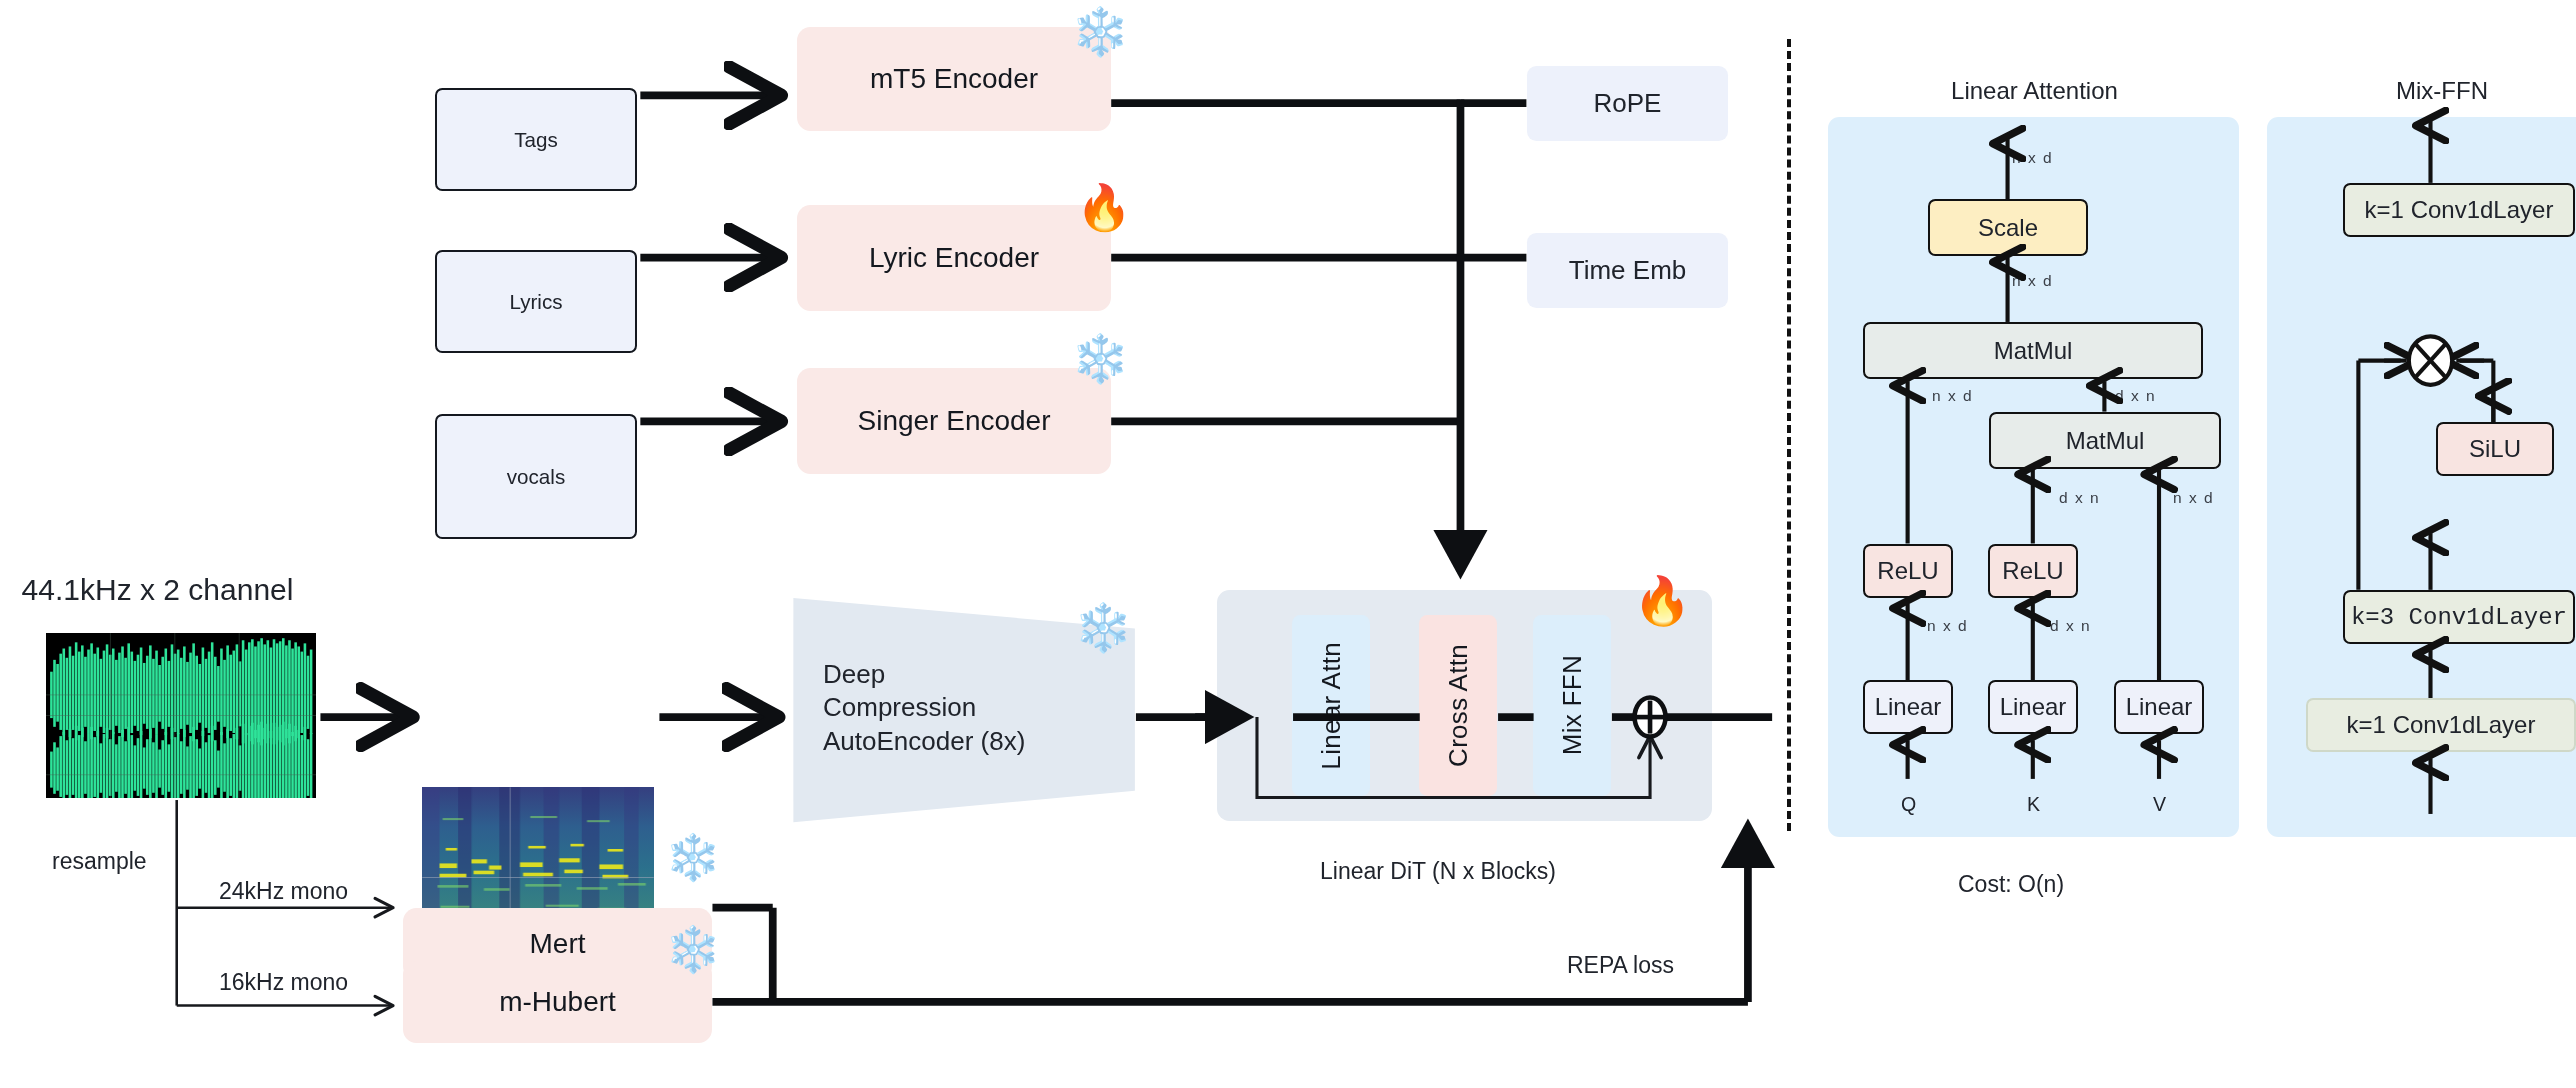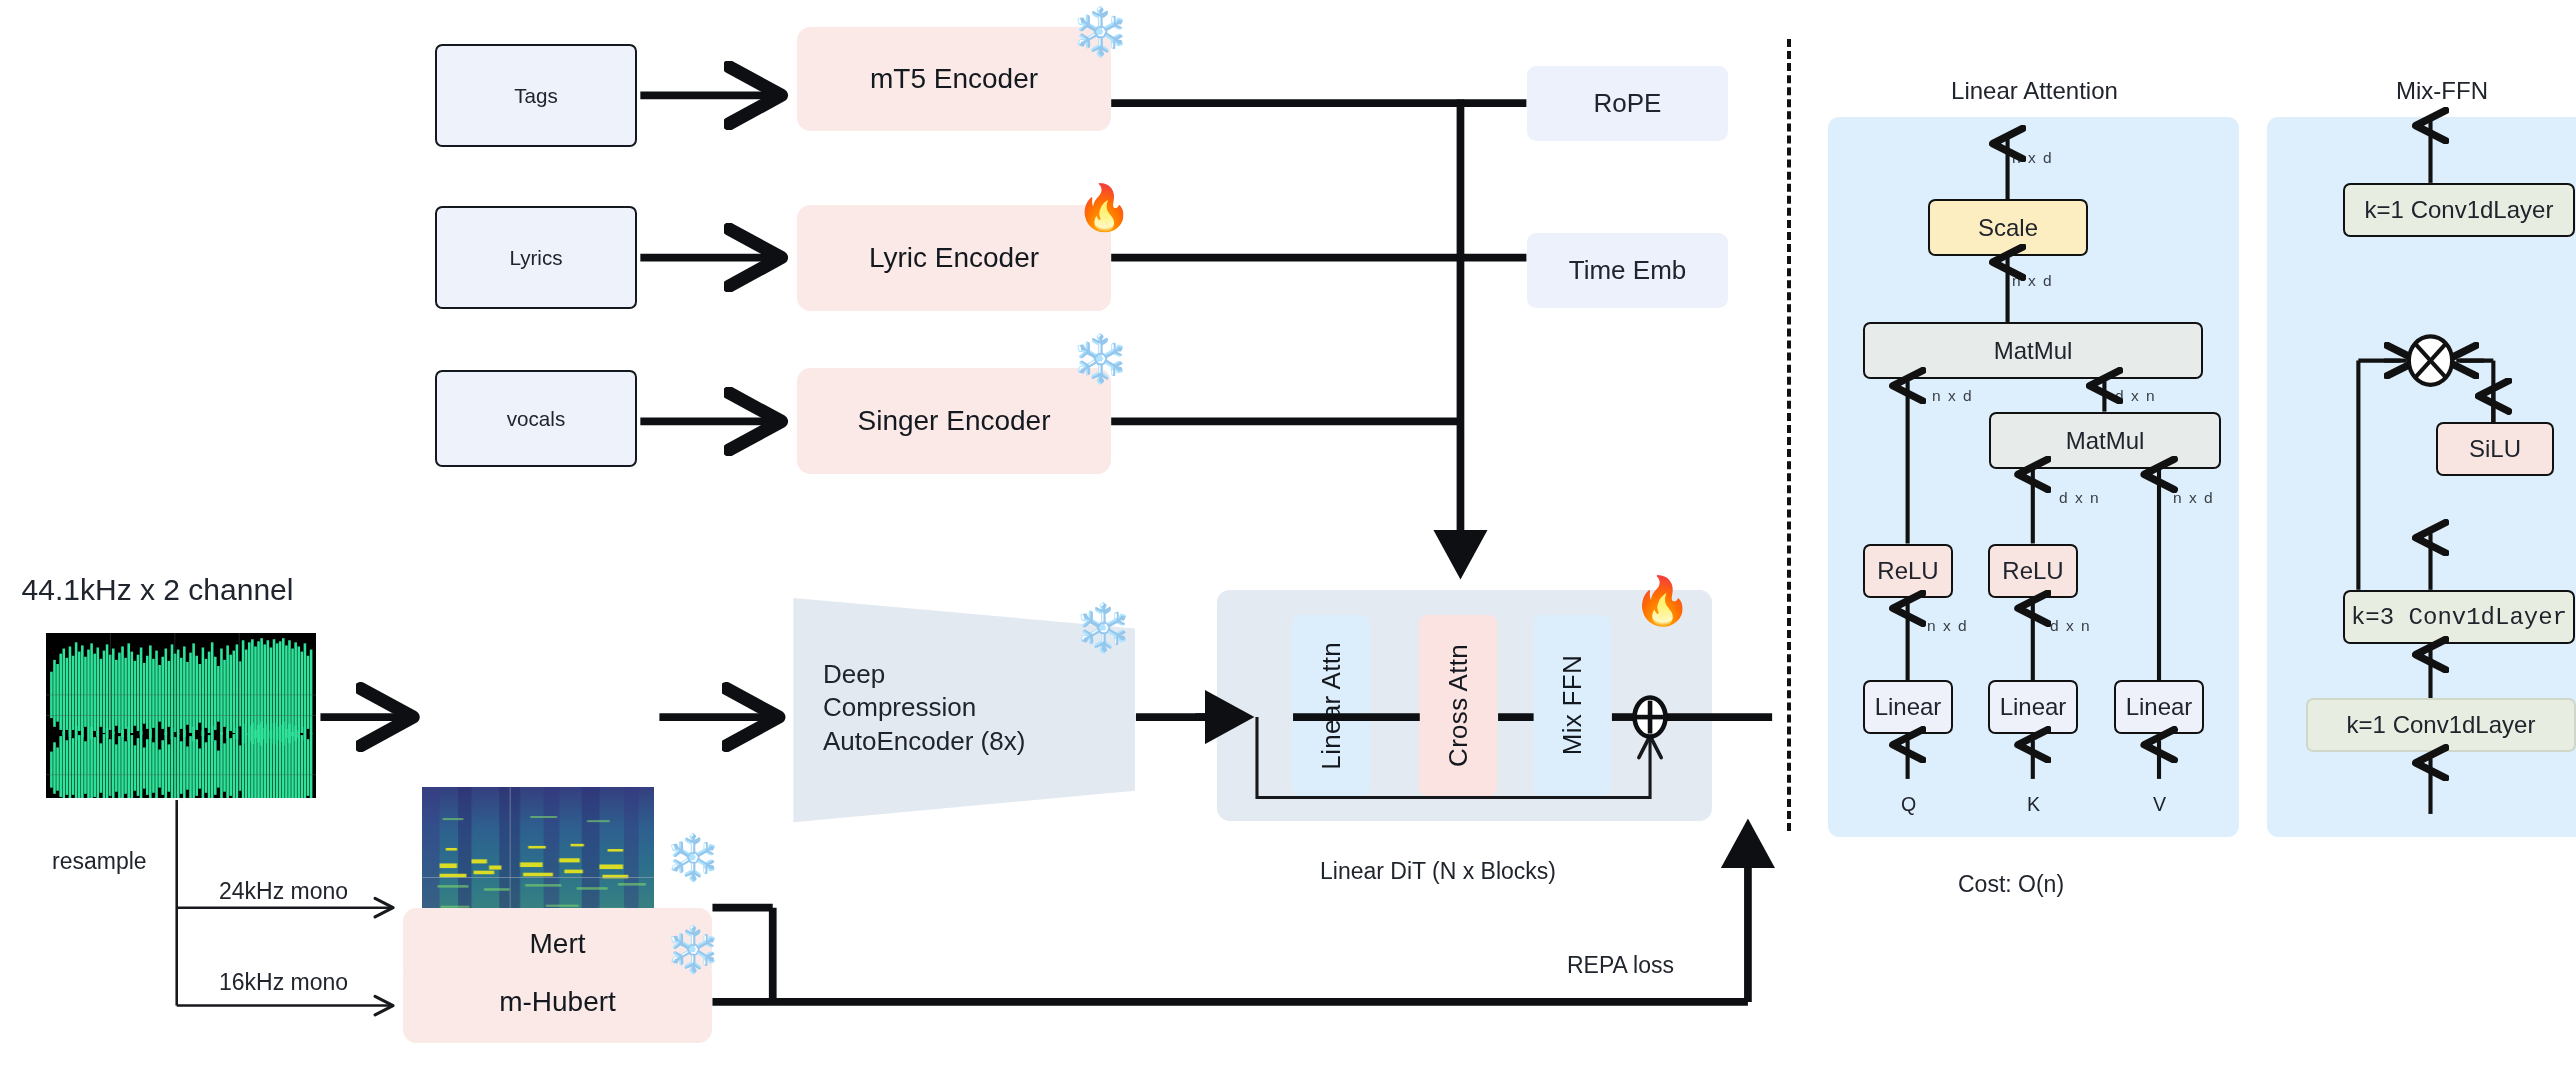--- a/index.html
+++ b/index.html
@@ -5,21 +5,21 @@
   html,body{margin:0;padding:0;background:#ffffff;}
   body{width:2617px;height:1088px;position:relative;overflow:hidden;
        font-family:"Liberation Sans", sans-serif;color:#20242c;}
   .stage{position:absolute;left:0;top:0;width:2617px;height:1088px;}
   .abs{position:absolute;box-sizing:border-box;}
 
   
   .node{display:flex;align-items:center;justify-content:center;text-align:center;
         line-height:1.22;}
   .io-box{background:#eef2fb;border:2.6px solid #14181f;border-radius:7.2px;
-          font-size:20.6px;color:#20242c;}
+          font-size:20.6px;color:#20242c;margin-top:44px;}
   .enc-box{background:#fae9e7;border-radius:13.4px;font-size:28px;color:#14181f;}
   .emb-box{background:#edf1fb;border-radius:9.3px;font-size:26px;color:#20242c;}
   .feat-box{background:#fae9e7;border-radius:13.4px;font-size:28px;color:#14181f;}
 
   
   .dit-wrap{background:#e4eaf1;border-radius:12.4px;}
   .dit-col{position:absolute;border-radius:8.2px;display:flex;align-items:center;
            justify-content:center;}
   .dit-col span{writing-mode:vertical-rl;transform:rotate(180deg);
                 font-size:26px;color:#14181f;white-space:nowrap;letter-spacing:0.3px;}
@@ -71,21 +71,21 @@
   </div>
 
   <div class="abs node io-box" style="left:435px;top:206px;width:202px;height:103px;">
     <span>Lyrics</span>
   </div>
 
   <div class="abs node enc-box" style="left:797px;top:205px;width:314px;height:106px;">
     <span>Lyric Encoder</span>
   </div>
 
-  <div class="abs node io-box" style="left:435px;top:370px;width:202px;height:97px;">
+  <div class="abs node io-box" style="left:435px;top:370px;width:202px;height:125px;">
     <span>vocals</span>
   </div>
 
   <div class="abs node enc-box" style="left:797px;top:368px;width:314px;height:106px;">
     <span>Singer Encoder</span>
   </div>
 
   <div class="abs node emb-box" style="left:1527px;top:66px;width:201px;height:75px;">
     <span>RoPE</span>
   </div>

